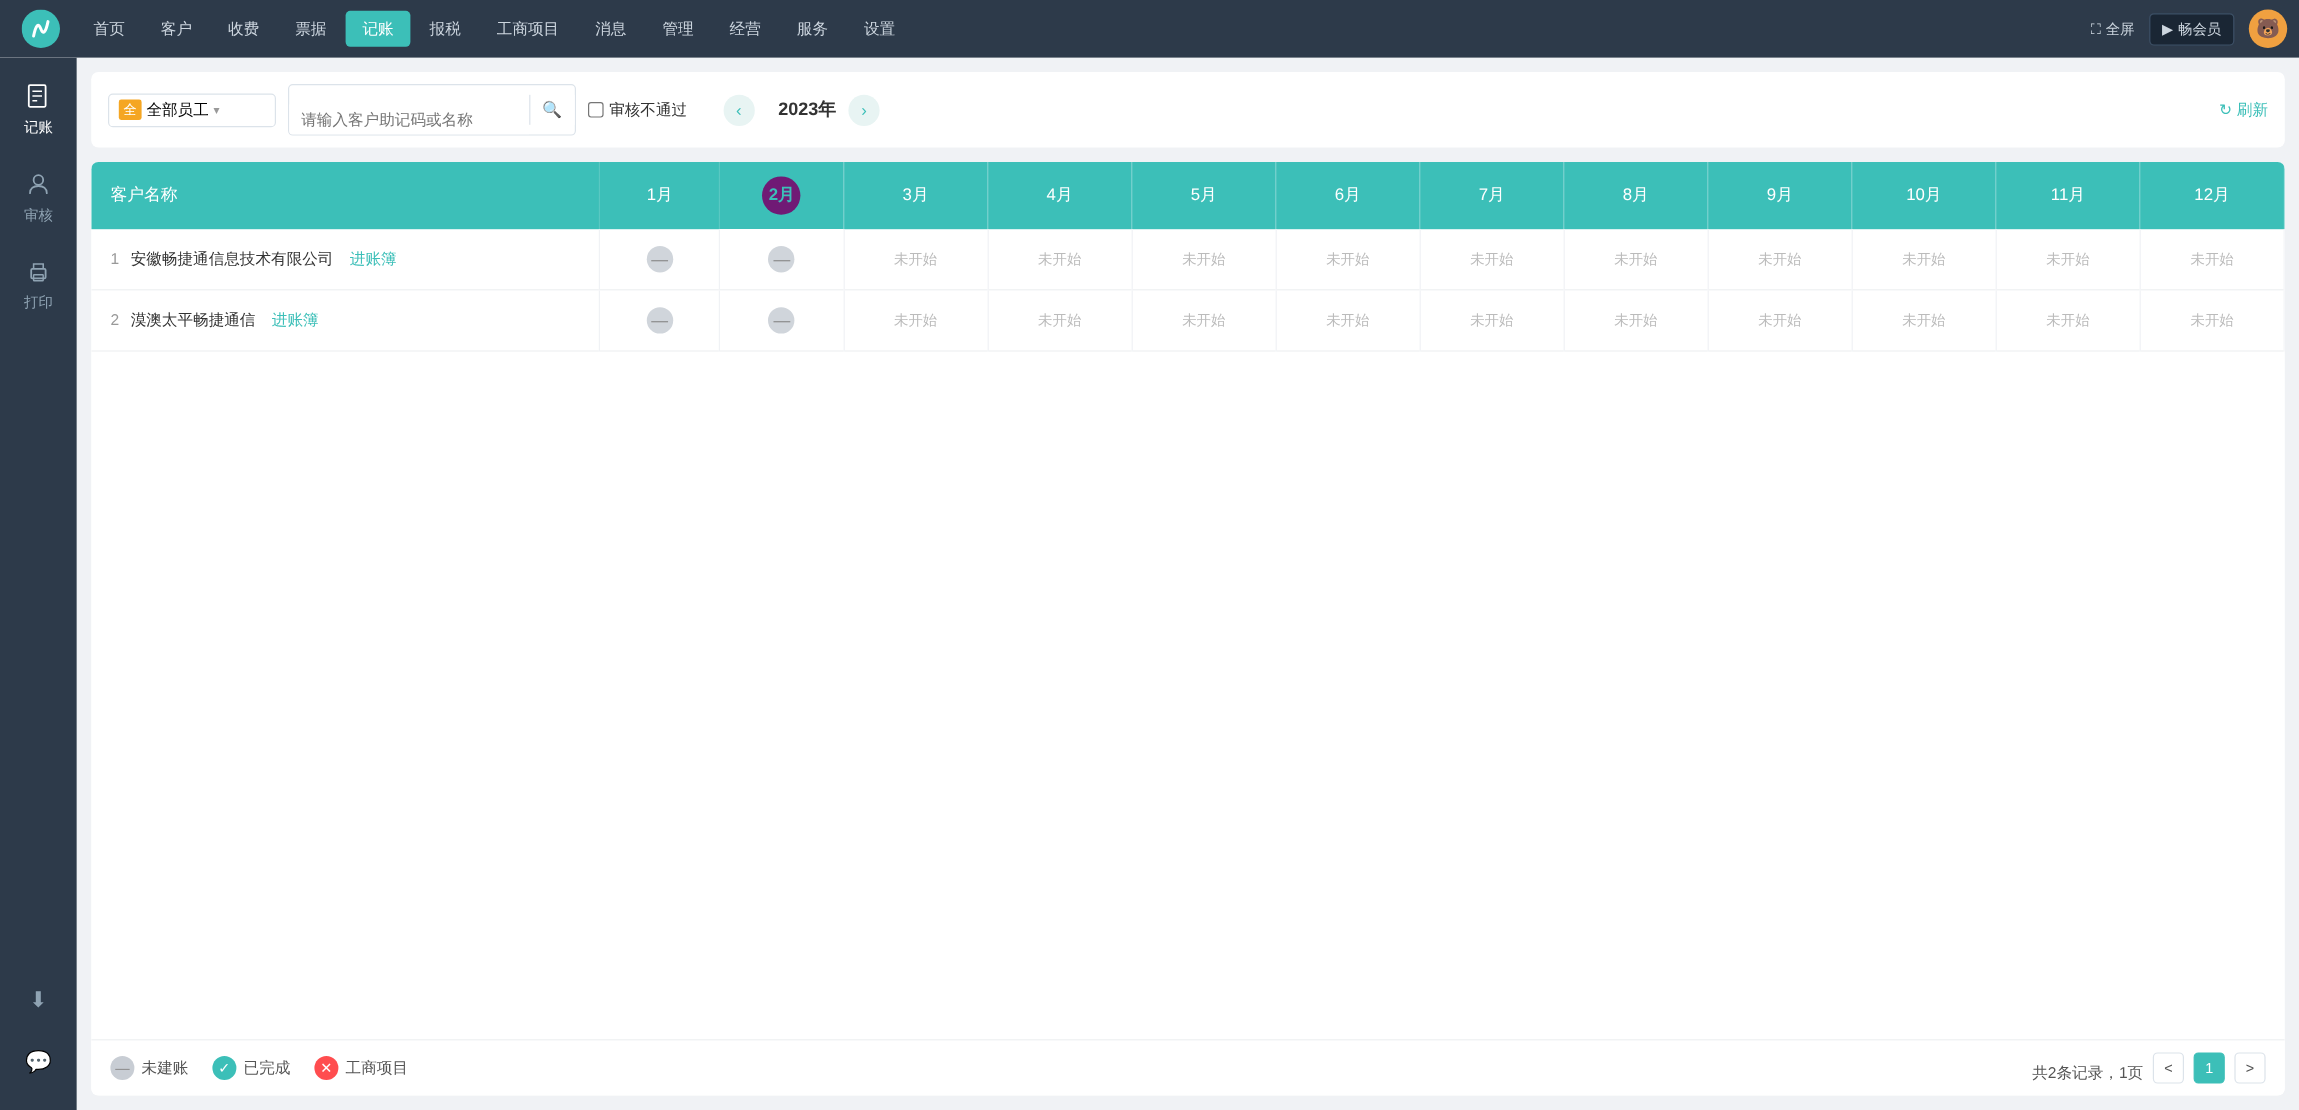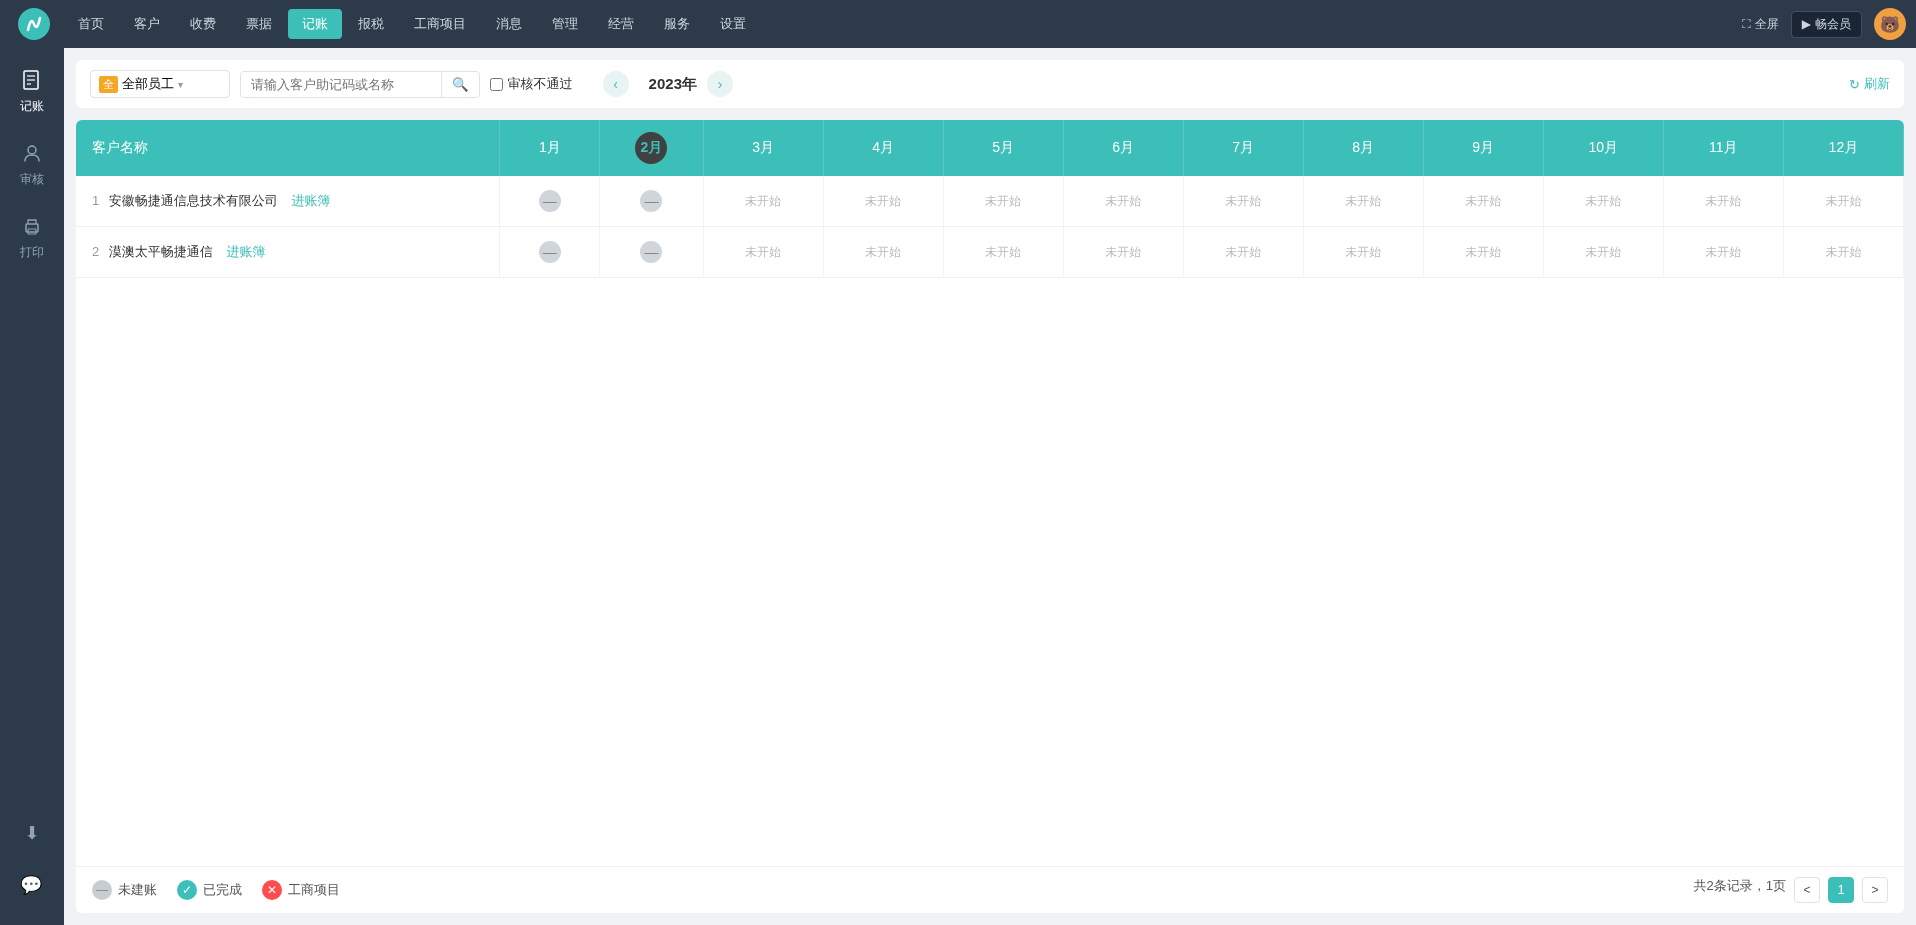--- a/index.html
+++ b/index.html
@@ -178,20 +178,21 @@
       border-radius: 4px;
       overflow: hidden;
     }
     .search-input {
       border: none;
       outline: none;
       padding: 5px 10px;
       font-size: 13px;
       width: 200px;
       color: #000000;
+      margin-top: 16px;
     }
     .search-btn {
       background: #fff;
       border: none;
       border-left: 1px solid #dce3ea;
       padding: 5px 10px;
       cursor: pointer;
       color: #666;
     }
     .checkbox-label {
@@ -273,21 +274,21 @@
     thead th.current-month {
       position: relative;
     }
     .month-circle {
       display: inline-flex;
       align-items: center;
       justify-content: center;
       width: 32px;
       height: 32px;
       border-radius: 50%;
-      background: #404040;
+      background: #701a75;
       color: #3cbfb8;
       font-weight: bold;
     }
     tbody tr {
       border-bottom: 1px solid #eef0f2;
     }
     tbody td {
       padding: 14px 24px;
       text-align: center;
       color: #666;
@@ -353,21 +354,21 @@
       align-items: center;
       justify-content: center;
       font-size: 12px;
     }
     .legend-dot.grey { background: #c8cdd4; color: #888; }
     .legend-dot.teal { background: #3cbfb8; color: #fff; }
     .legend-dot.red { background: #ff4d4f; color: #fff; }
     .pagination {
       margin-left: auto;
       display: flex;
-      align-items: flex-start;
+      align-items: flex-end;
       gap: 8px;
       font-size: 13px;
       color: #555;
     }
     .page-btn {
       width: 26px;
       height: 26px;
       border: 1px solid #dce3ea;
       background: #fff;
       border-radius: 4px;

